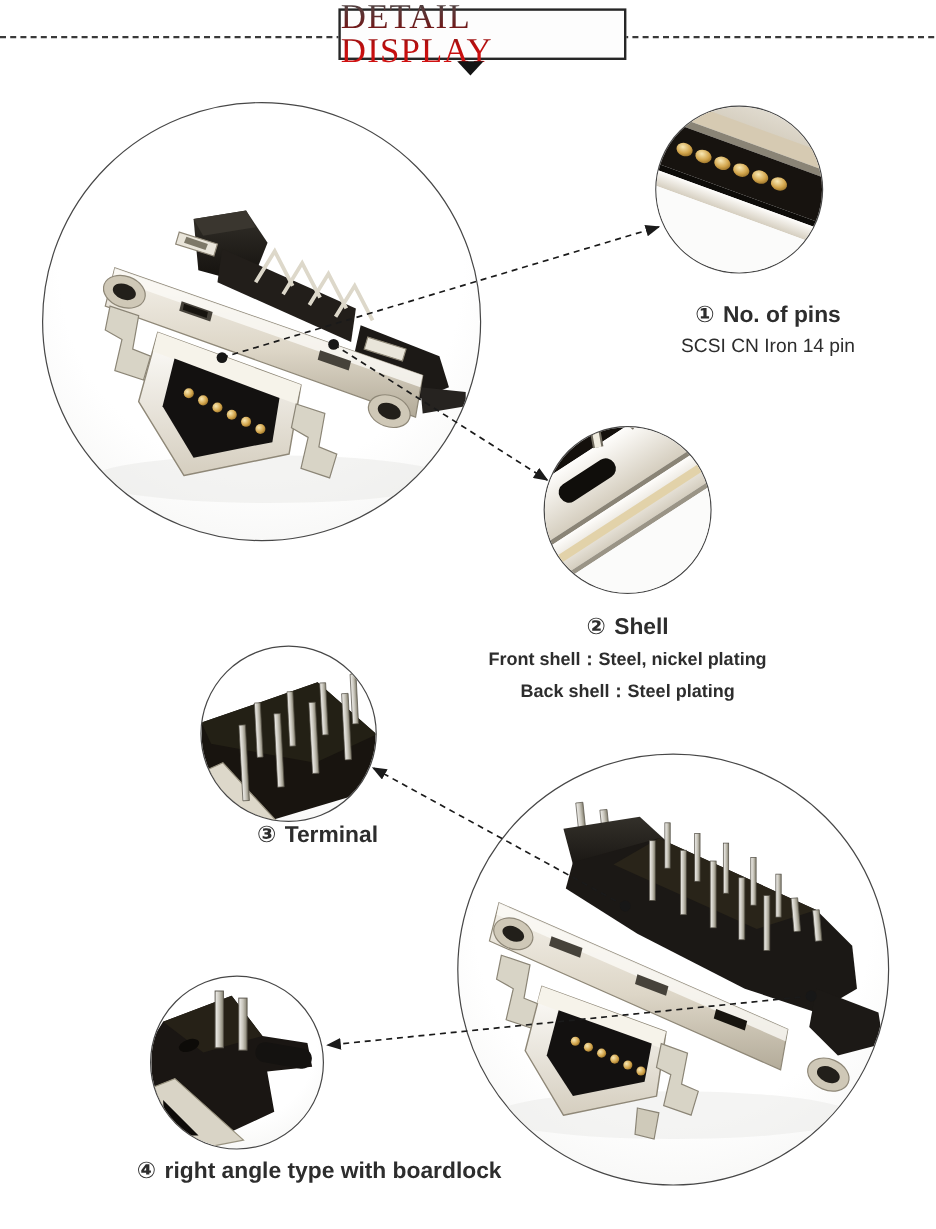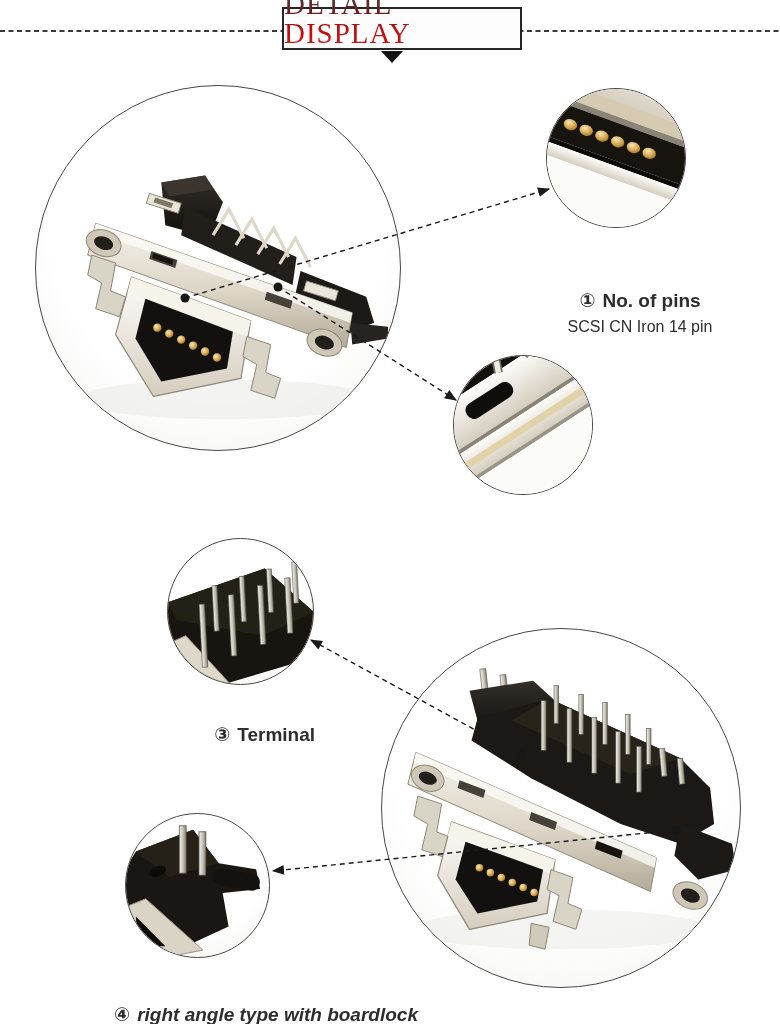--- a/index.html
+++ b/index.html
@@ -4,21 +4,21 @@
 <style>
   html,body{margin:0;padding:0;background:#fff;}
   .page{
     position:relative;width:780px;height:1024px;background:#ffffff;overflow:hidden;
     font-family:"Liberation Sans","DejaVu Sans",sans-serif;color:#2e2e2e;
   }
   
   .title-box{
     position:absolute;left:282px;top:7px;width:240px;height:43px;box-sizing:border-box;
     border:2px solid #262626;background:#fdfdfd;z-index:6;
-    display:flex;align-items:flex-end;justify-content:center;
+    display:flex;align-items:center;justify-content:center;
   }
   .title-text{
     font-family:"Liberation Serif","DejaVu Serif",serif;
     font-size:29px;font-weight:400;letter-spacing:1px;line-height:1;
     background:linear-gradient(180deg,#4a4a4a 0%,#6e1a1a 38%,#c00d0d 68%,#d91414 100%);
     -webkit-background-clip:text;background-clip:text;color:transparent;
   }
   .down-triangle{
     position:absolute;left:381px;top:51px;width:0;height:0;z-index:6;
     border-left:11px solid transparent;border-right:11px solid transparent;
@@ -34,31 +34,31 @@
   #circle-main{left:35px;top:85px;width:366px;height:366px;}
   #circle-pins{left:546px;top:88px;width:140px;height:140px;}
   #circle-shell{left:453px;top:355px;width:140px;height:140px;}
   #circle-terminal{left:167px;top:538px;width:147px;height:147px;}
   #circle-rear{left:381px;top:628px;width:360px;height:360px;}
   #circle-boardlock{left:125px;top:813px;width:145px;height:145px;}
   
   #overlay{position:absolute;left:0;top:0;width:780px;height:1024px;z-index:4;pointer-events:none;}
   
   .label{position:absolute;z-index:3;}
-  .l-title{font-size:19px;font-weight:bold;color:#2d2d2d;margin-top:38px;}
+  .l-title{font-size:19px;font-weight:bold;color:#2d2d2d;}
   .l-title .num{margin-right:7px;font-weight:bold;}
   #label-pins{left:540px;top:251px;width:200px;text-align:center;}
   #label-pins .l-sub{margin-top:6px;font-size:16px;font-weight:400;color:#2d2d2d;}
   #label-shell{left:385px;top:511px;width:276px;text-align:center;}
   #label-shell .l-line{margin-top:4px;font-size:15px;font-weight:bold;line-height:23px;color:#2d2d2d;}
   #label-terminal-title{left:160px;top:685px;width:155px;text-align:right;}
   #label-terminal-lines{left:164px;top:717px;width:250px;text-align:left;}
   #label-terminal-lines .l-line{font-size:16px;line-height:26px;}
   #label-terminal-lines .bold{font-weight:bold;}
-  #label-boardlock{left:90px;top:965px;width:352px;text-align:center;font-style:italic;}
+  #label-boardlock{left:90px;top:965px;width:352px;text-align:center;}
 </style>
 </head>
 <body>
 
 <div class="page">
 
   <svg width="0" height="0" style="position:absolute" aria-hidden="true">
     <defs>
       <linearGradient id="metalV" x1="0" y1="0" x2="0" y2="1">
         <stop offset="0" stop-color="#f4f1ea"></stop>
@@ -253,20 +253,25 @@
       <polygon points="0,94 20,86 78,138 42,145 0,145" fill="#d9d4c6" stroke="#98927f" stroke-width="1"></polygon>
       <polygon points="10,104 40,134 12,134" fill="#0d0b09"></polygon>
     </svg>
   </div>
 
   <div class="label" id="label-pins">
     <div class="l-title"><span class="num">①</span><span>No. of pins</span></div>
     <div class="l-sub">SCSI CN Iron 14 pin</div>
   </div>
 
+  <div class="label" id="label-shell">
+    <div class="l-title"><span class="num">②</span><span>Shell</span></div>
+    <div class="l-line">Front shell：Steel, nickel plating</div>
+    <div class="l-line">Back shell：Steel plating</div>
+  </div>
 
   <div class="label l-title" id="label-terminal-title">
     <span class="num">③</span><span>Terminal</span>
   </div>
 
   <div class="label l-title" id="label-boardlock">
     <span class="num">④</span><span>right angle type with boardlock</span>
   </div>
 
   <svg id="overlay">

